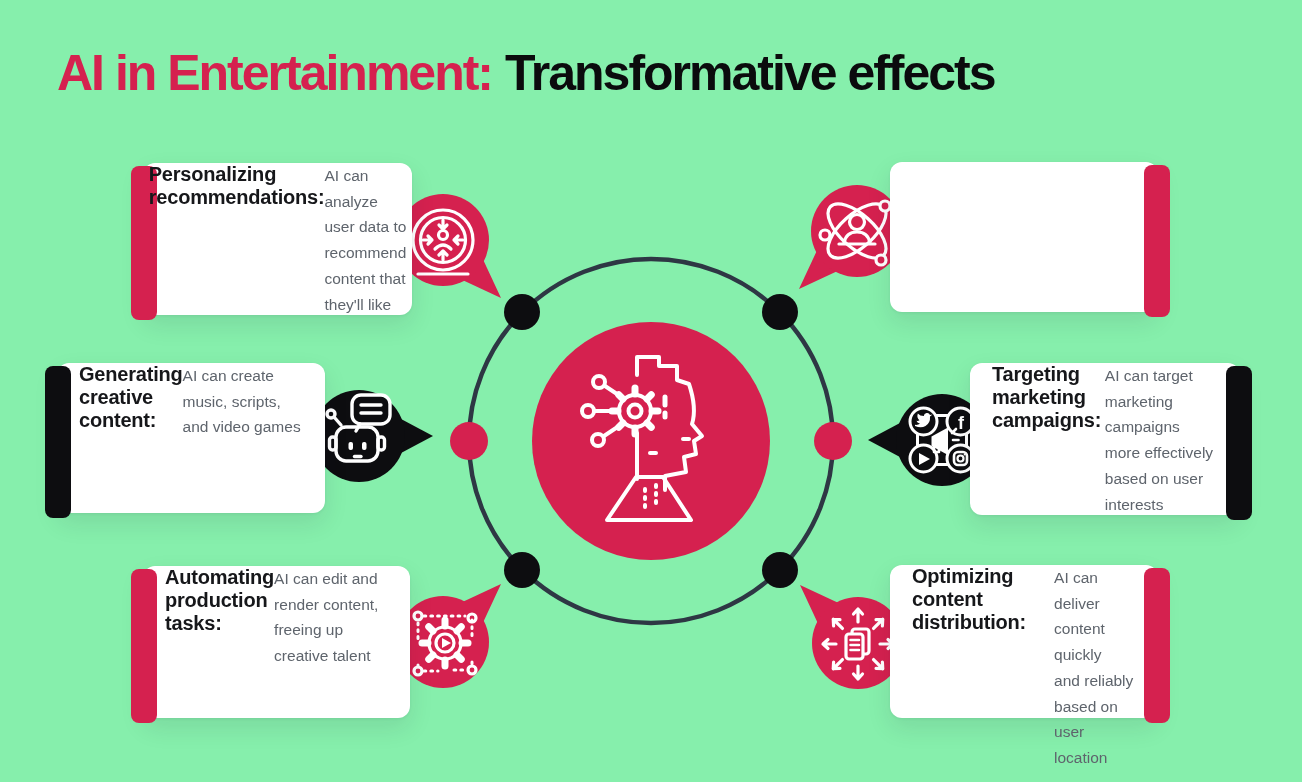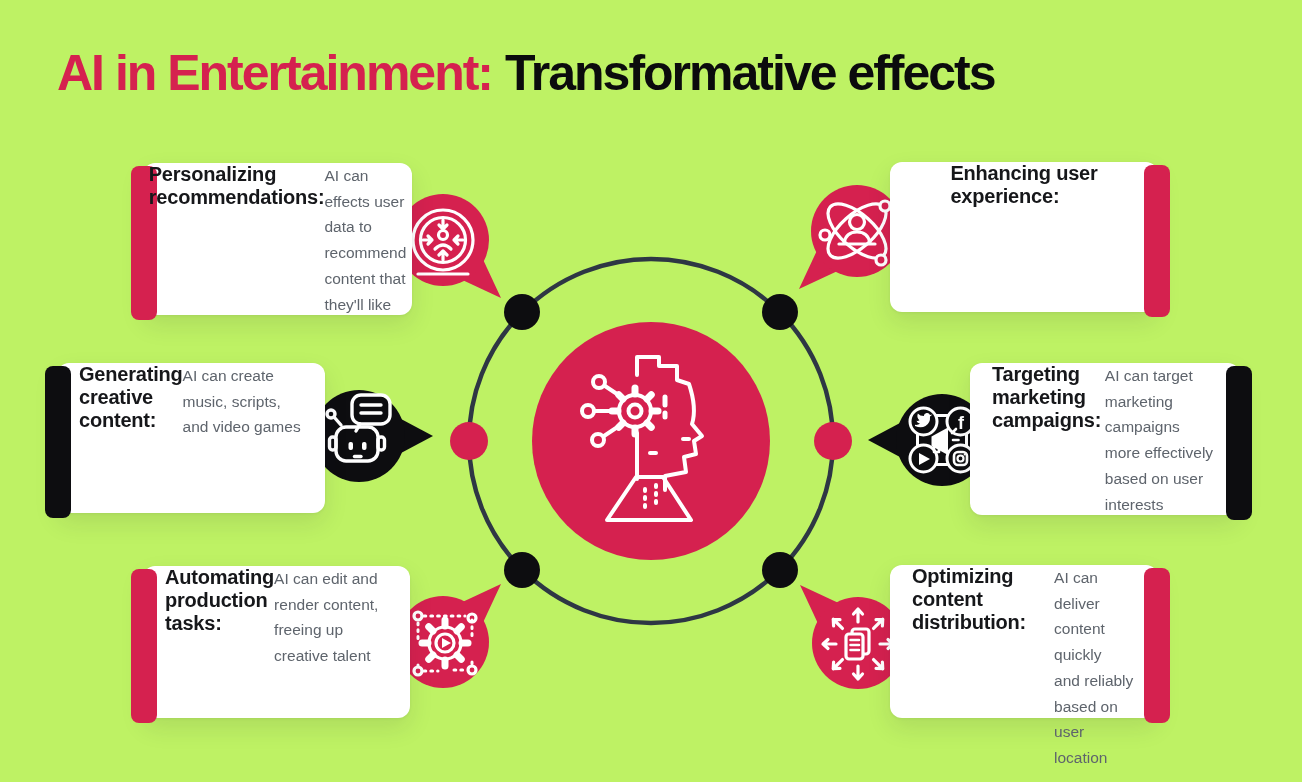--- a/index.html
+++ b/index.html
@@ -6,21 +6,21 @@
     --pink:#D5214F;
     --dark:#0D0D10;
     --ring:#2E3744;
     --heading:#16171A;
     --body:#5E646C;
   }
   *{margin:0;padding:0;box-sizing:border-box;}
   html,body{background:#fff;}
   body{font-family:"Liberation Sans",sans-serif;}
   .canvas{
-    position:relative;width:1302px;height:782px;background:#bef264;overflow:hidden;
+    position:relative;width:1302px;height:782px;background:#86efac;overflow:hidden;
   }
   
   .title{
     position:absolute;left:57px;top:46px;
     font-size:50px;font-weight:800;letter-spacing:-2px;line-height:1.08;
     white-space:nowrap;
   }
   .title .hl{color:var(--pink);margin-right:13px;}
   .title .rest{color:#0b0b0d;}
   
@@ -240,28 +240,26 @@
       </g>
       <rect x="69" y="61" width="17" height="25" rx="3"></rect>
       <rect x="63" y="66" width="17" height="25" rx="3" fill="#D5214F"></rect>
       <path d="M67.5 72 L76 72 M67.5 77 L76 77 M67.5 82 L76 82" stroke-width="2.6"></path>
     </g>
   </svg>
 
   <div class="card card-tl side-left acc-pink">
     <h2>Personalizing
 recommendations:</h2>
-    <p>AI can effects user data to
+    <p>AI can analyze user data to
 recommend content that
 they'll like</p>
   </div>
 
   <div class="card card-tr side-right acc-pink">
-    <h2>Enhancing user
-experience:</h2>
   </div>
 
   <div class="card card-ml side-left acc-dark">
     <h2>Generating
 creative content:</h2>
     <p>AI can create music, scripts,
 and video games</p>
   </div>
 
   <div class="card card-mr side-right acc-dark">

